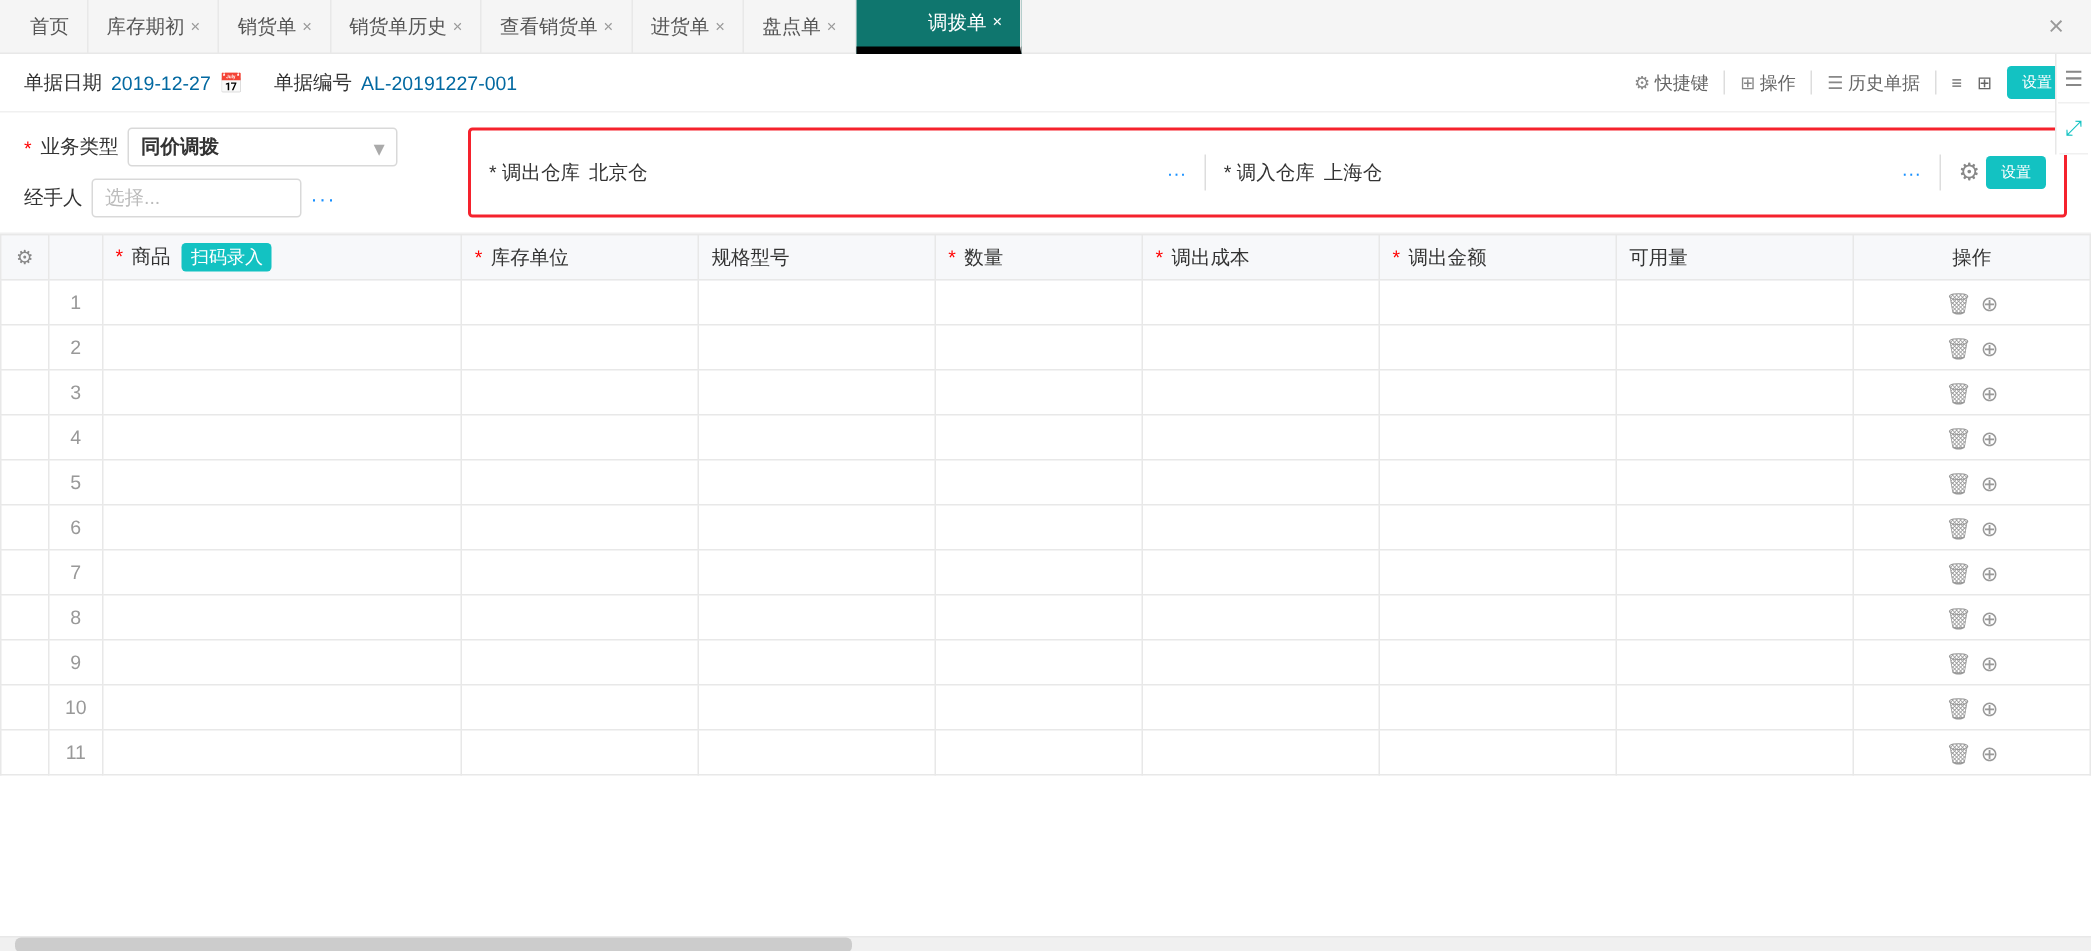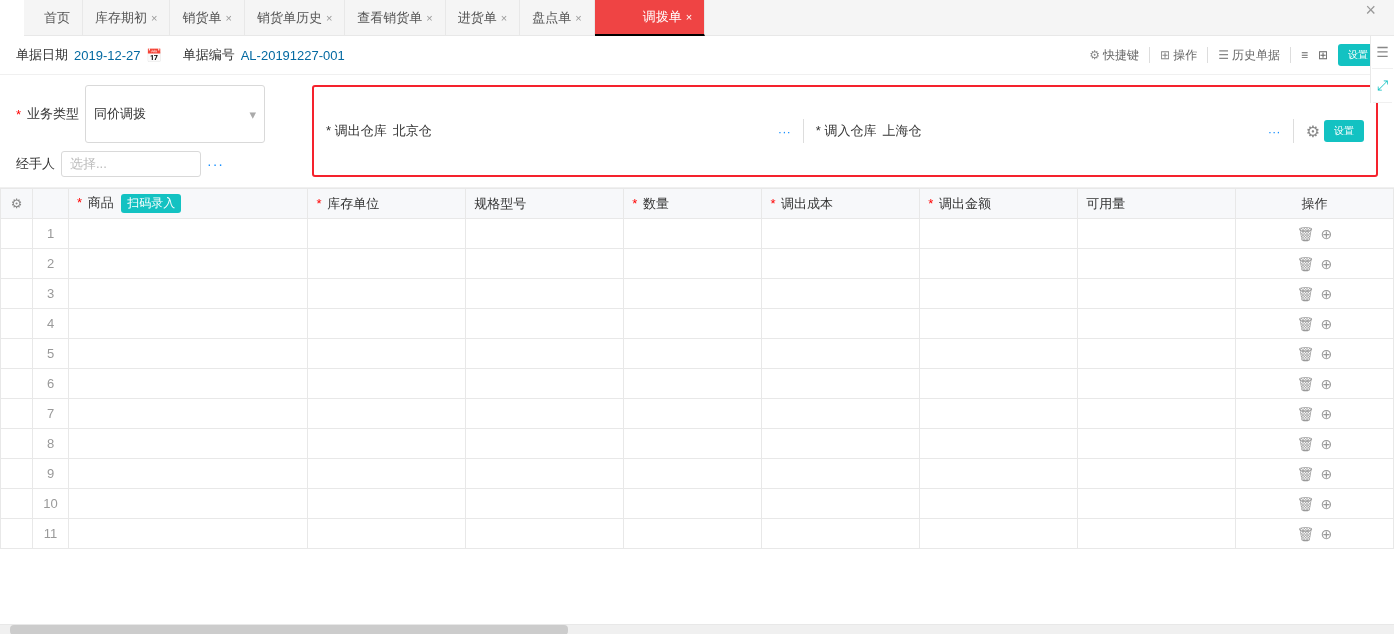--- a/index.html
+++ b/index.html
@@ -1,37 +1,36 @@
 <!DOCTYPE html>
 <html><head>
   <meta charset="utf-8">
   <style>
     * { box-sizing: border-box; margin: 0; padding: 0; }
     body { font-family: 'Microsoft YaHei', Arial, sans-serif; font-size: 13px; background: #fff; color: #333; overflow: hidden; }
     
     
     .tab-bar {
-      display: flex; align-items: flex-start;
+      display: flex; align-items: center;
       border-bottom: 1px solid #e8e8e8;
       background: #f5f5f5;
       padding: 0 8px;
       height: 36px;
-      margin-left: 24px;
     }
     .tab {
       display: flex; align-items: center; gap: 4px;
       padding: 0 12px; height: 36px;
       cursor: pointer; font-size: 13px; color: #555;
       border-right: 1px solid #e8e8e8;
       white-space: nowrap;
     }
     .tab:first-child { border-left: none; }
     .tab.active {
-      background: #ef4444; color: #fff;
-      border-bottom: 2px solid #000000;
+      background: #0f766e; color: #fff;
+      border-bottom: 5px solid #000000;
       padding-left: 48px;
     }
     .tab .close-icon { font-size: 11px; color: #999; cursor: pointer; }
     .tab.active .close-icon { color: #fff; }
     .tab-bar-end { margin-left: auto; }
     .close-window { padding: 0 10px; cursor: pointer; font-size: 18px; color: #999; }
 
     
     .form-header {
       display: flex; align-items: center;
@@ -56,22 +55,22 @@
       gap: 16px;
       border-bottom: 1px solid #f0f0f0;
     }
     .form-left { display: flex; flex-direction: column; gap: 8px; min-width: 280px; }
     .field-row { display: flex; align-items: center; gap: 6px; }
     .required { color: red; }
     .field-label { color: #333; font-size: 13px; }
     .field-select {
       display: flex; align-items: center; justify-content: space-between;
       border: 1px solid #d9d9d9; border-radius: 3px;
-      padding: 19px 8px; min-width: 180px; cursor: pointer;
-      background: #fff; font-size: 13px;
+      padding: 3px 8px; min-width: 180px; cursor: pointer;
+      background: #fff; font-size: 13px; font-weight: bold;
     }
     .field-select .chevron { color: #aaa; }
     .field-input {
       border: 1px solid #d9d9d9; border-radius: 3px;
       padding: 3px 8px; min-width: 140px;
       font-size: 13px; color: #bbb; cursor: pointer;
     }
     .ellipsis-btn { color: #1890ff; cursor: pointer; font-size: 14px; letter-spacing: 1px; }
 
     

